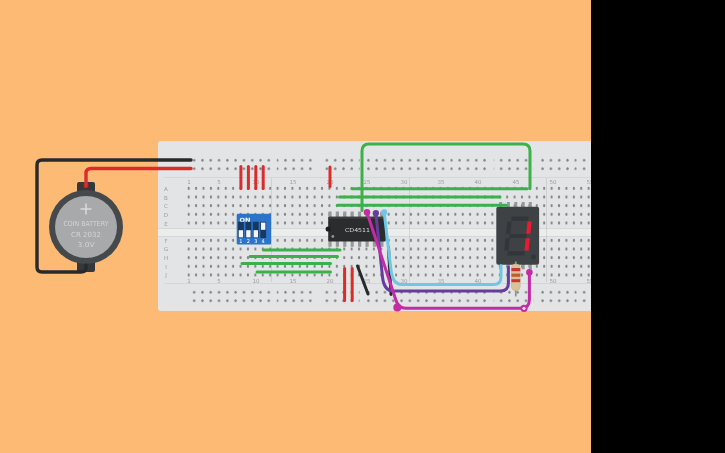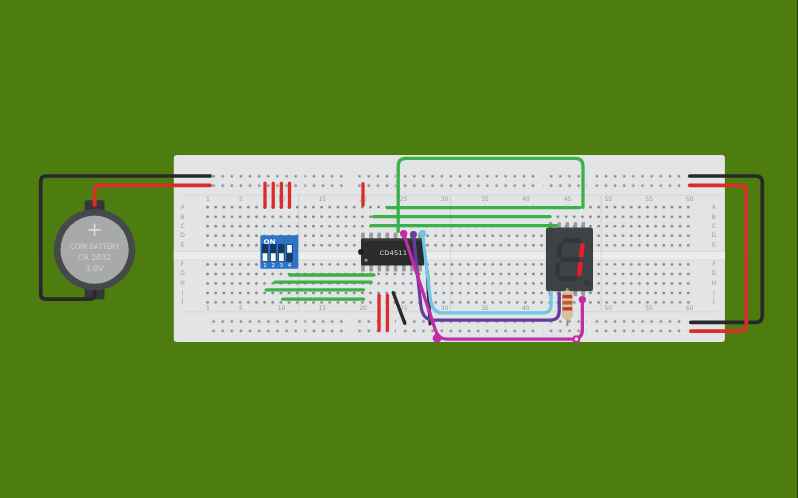--- a/index.html
+++ b/index.html
@@ -1,16 +1,16 @@
 <!DOCTYPE html>
 <html><head>
 <meta charset="utf-8">
 <style>
   html,body{margin:0;padding:0;background:#000;}
-  .stage{position:relative;width:725px;height:453px;background:#4d7c0f;overflow:hidden;
+  .stage{position:relative;width:591px;height:453px;background:#fdba74;overflow:hidden;
          font-family:"DejaVu Sans","Liberation Sans",sans-serif;}
   .board{position:absolute;left:158px;top:141px;width:501px;height:170px;
          background:#e3e4e5;border-radius:3px;}
   .dots{position:absolute;background-image:radial-gradient(circle,#84878a 1.05px,rgba(132,135,138,0) 1.45px);}
   .rail{position:absolute;left:32px;width:434px;height:17px;
         background-image:linear-gradient(90deg,rgba(227,228,229,0) 0 39.4px,#e3e4e5 39.4px 43.4px),
                          radial-gradient(circle,#84878a 1.05px,rgba(132,135,138,0) 1.45px);
         background-size:43.4px 100%,8.3px 8.5px;}
   .rail-top{top:14.75px;}
   .rail-bottom{top:147.25px;}

